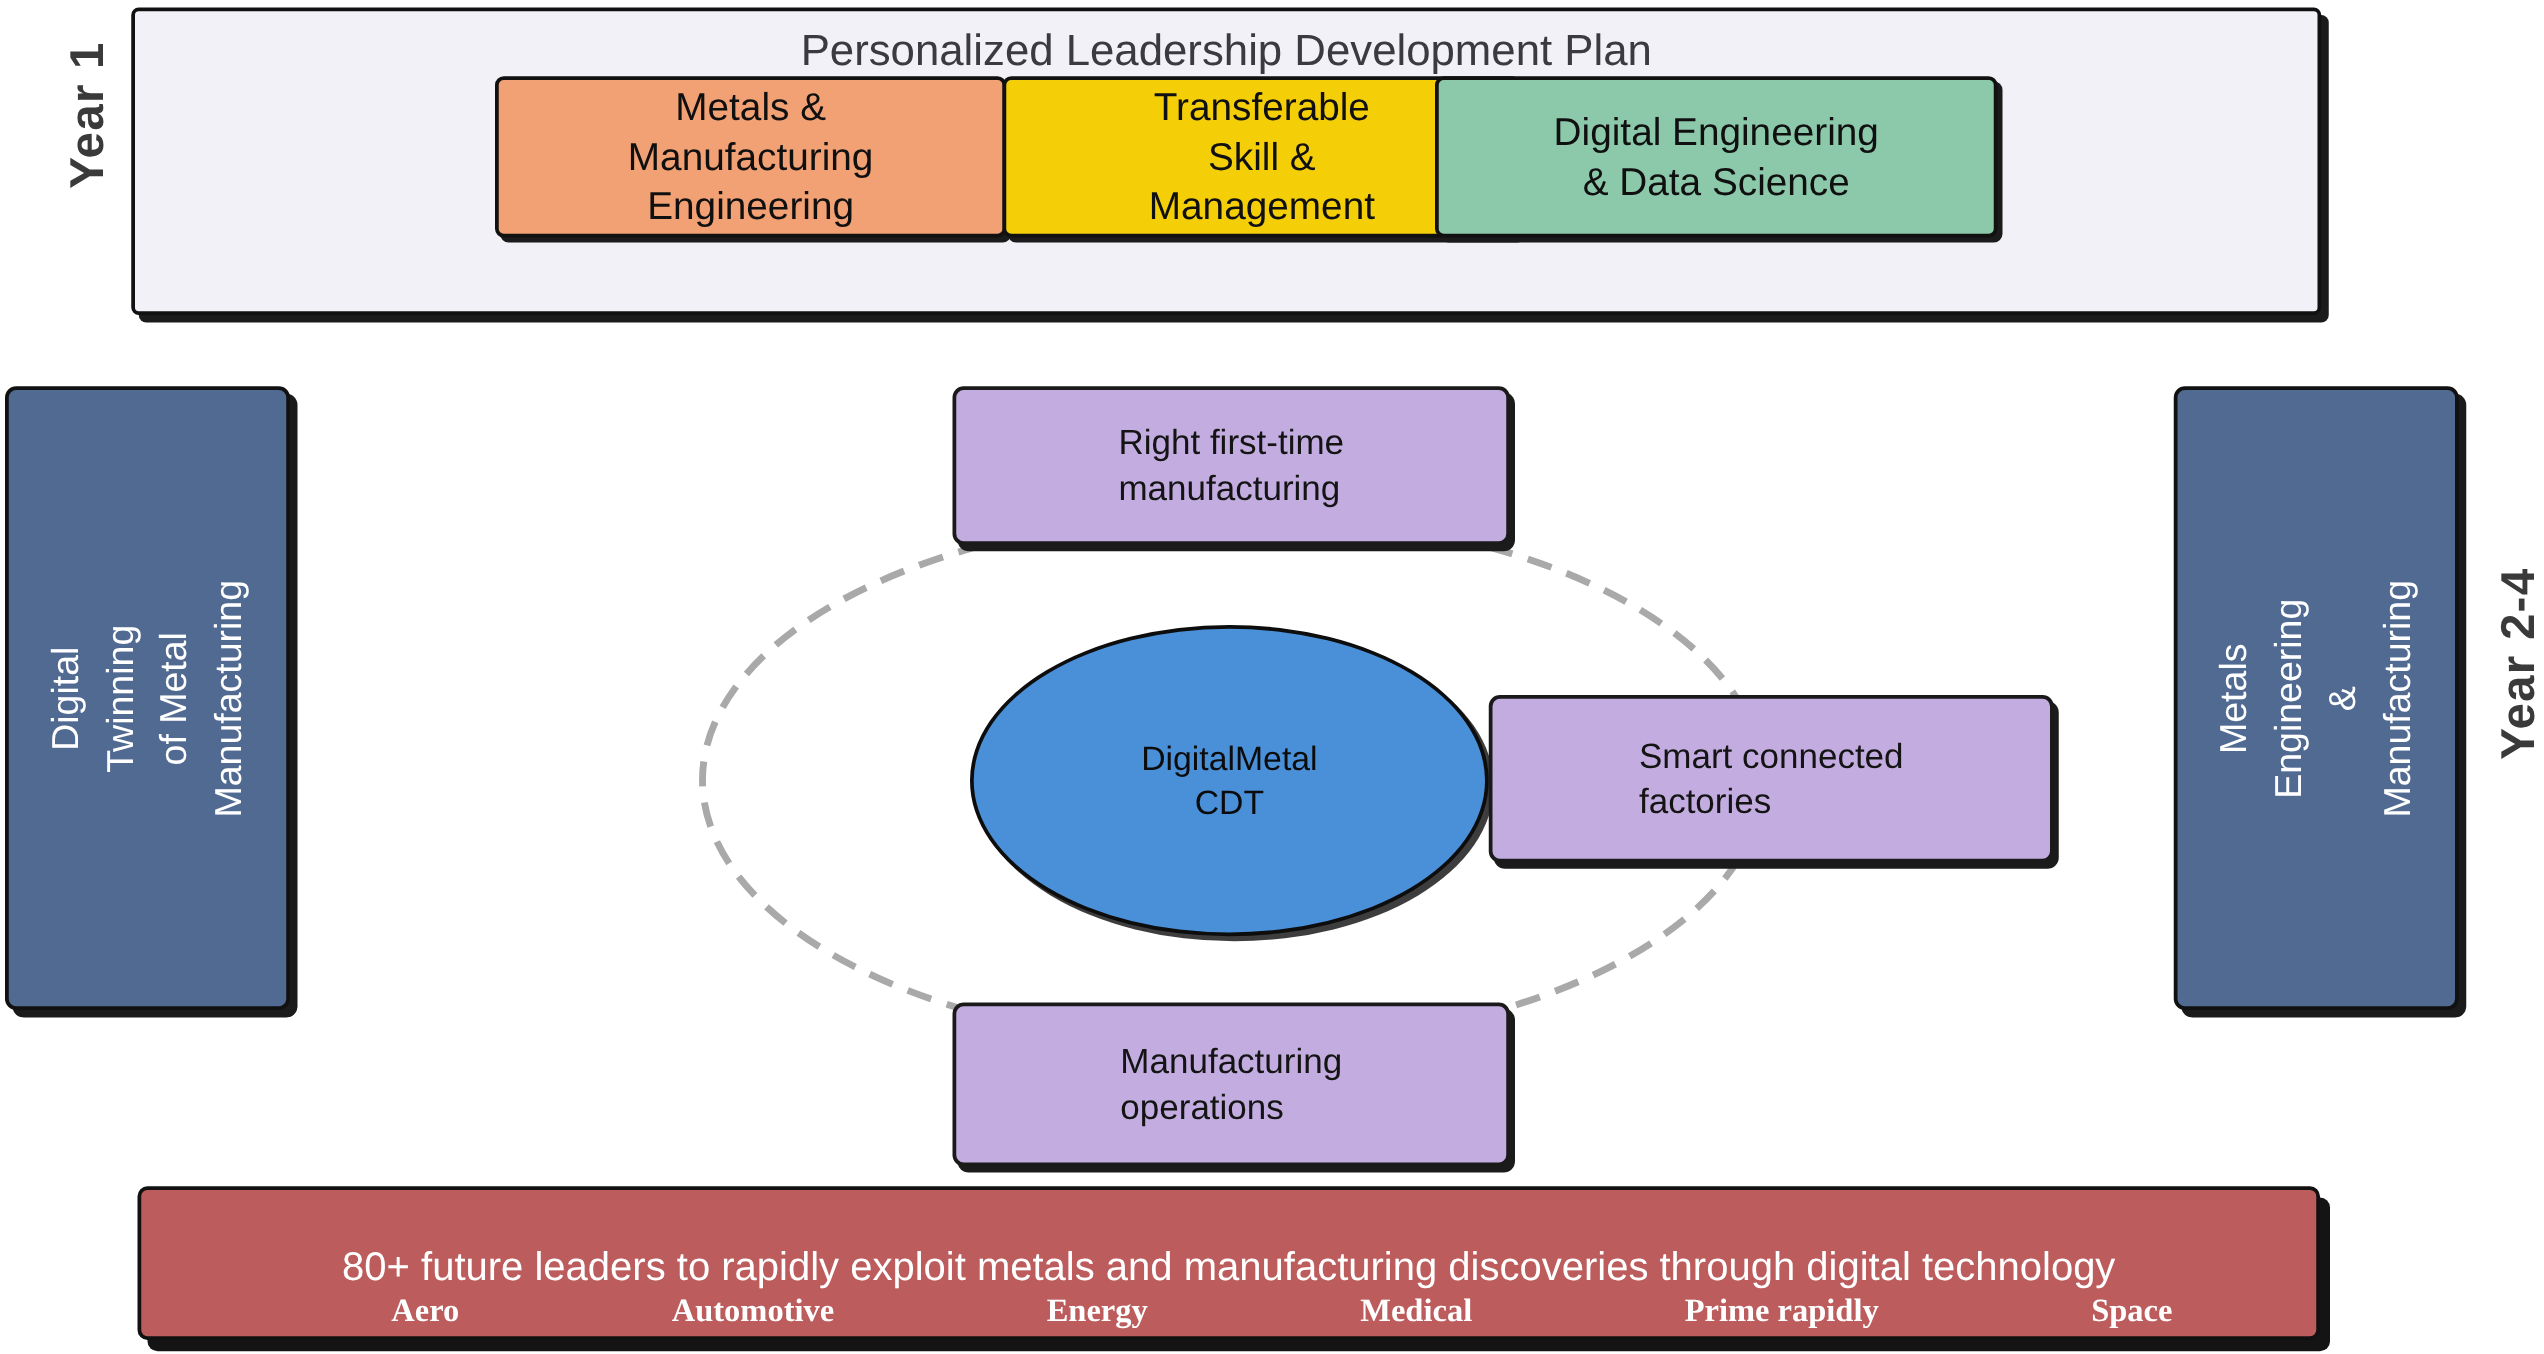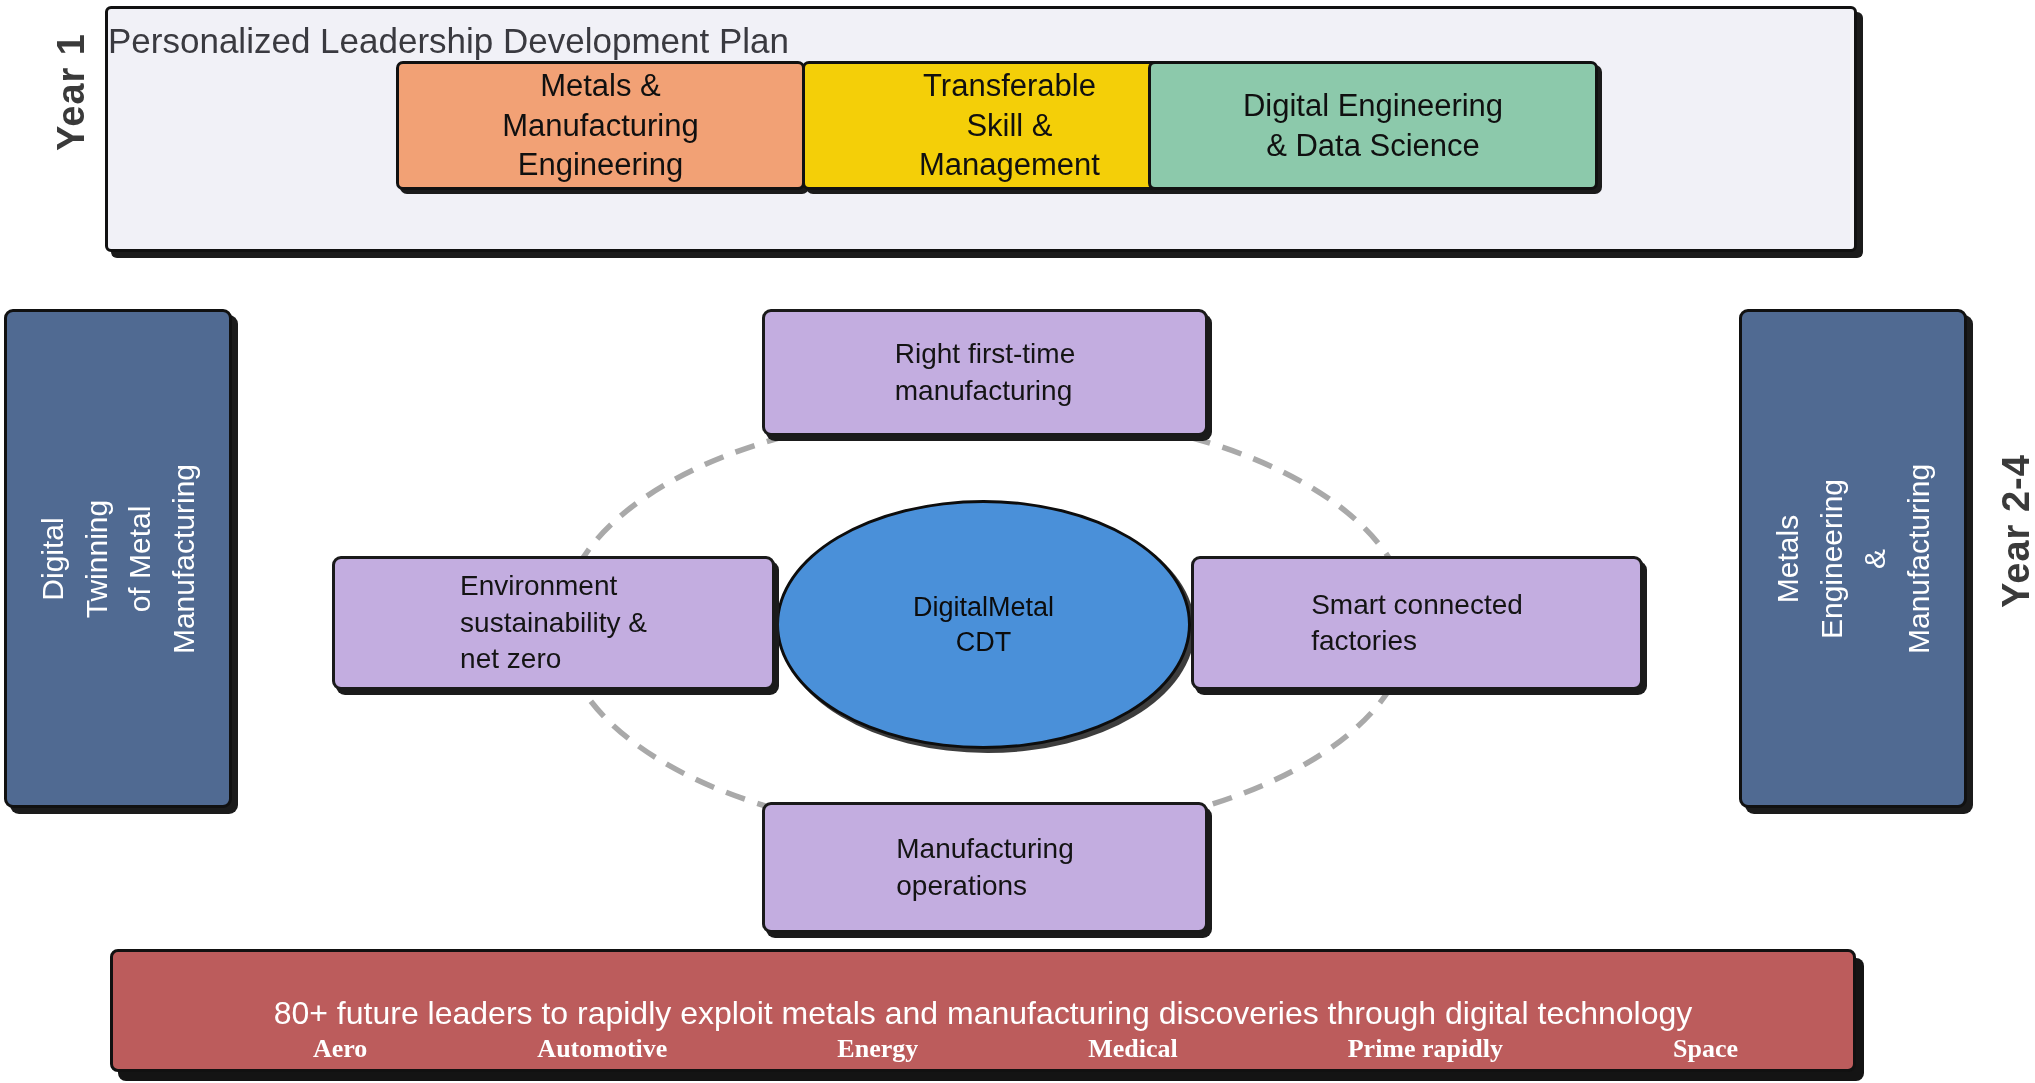--- a/index.html
+++ b/index.html
@@ -15,21 +15,21 @@
     font-weight:bold;font-size:38px;color:#3a3a3a;letter-spacing:1px;
   }
   
   .top-panel{
     position:absolute;left:105px;top:6px;width:1752px;height:246px;
     background:var(--panel-bg,#F1F1F7);
     border:3px solid var(--outline,#111);border-radius:6px;
     box-shadow:6px 6px 0 #1b1b1b;box-sizing:border-box;
   }
   .panel-title{
-    position:absolute;left:0;top:12px;width:100%;
+    position:absolute;left:0;top:12px;width:100%;text-align:center;
     font-size:35px;color:#3a3a40;
   }
   .track{
     position:absolute;top:61px;height:129px;box-sizing:border-box;
     border:3px solid var(--outline,#111);border-radius:7px;
     display:flex;align-items:center;justify-content:center;text-align:center;
     font-size:31px;line-height:1.27;color:#101010;
     box-shadow:4px 4px 0 #1b1b1b;
   }
   .track-metals{left:396px;width:409px;background:var(--track-orange,#F2A175);}
@@ -135,25 +135,20 @@
 
   <div class="hub">
     <span class="pre">DigitalMetal
 CDT</span>
   </div>
 
   <div class="theme theme-top">
     <span class="pre">Right first-time
 manufacturing</span>
   </div>
-  <div class="theme theme-left">
-    <span class="pre">Environment
-sustainability &amp;
-net zero</span>
-  </div>
   <div class="theme theme-right">
     <span class="pre">Smart connected
 factories</span>
   </div>
   <div class="theme theme-bottom">
     <span class="pre">Manufacturing
 operations</span>
   </div>
 
   <div class="banner">

